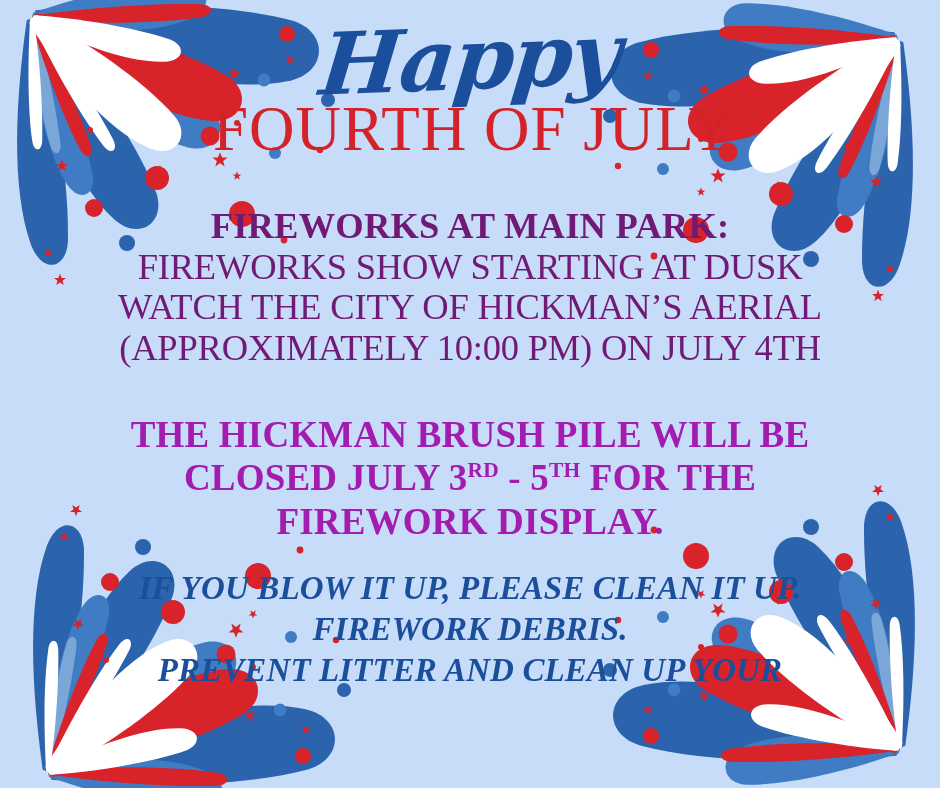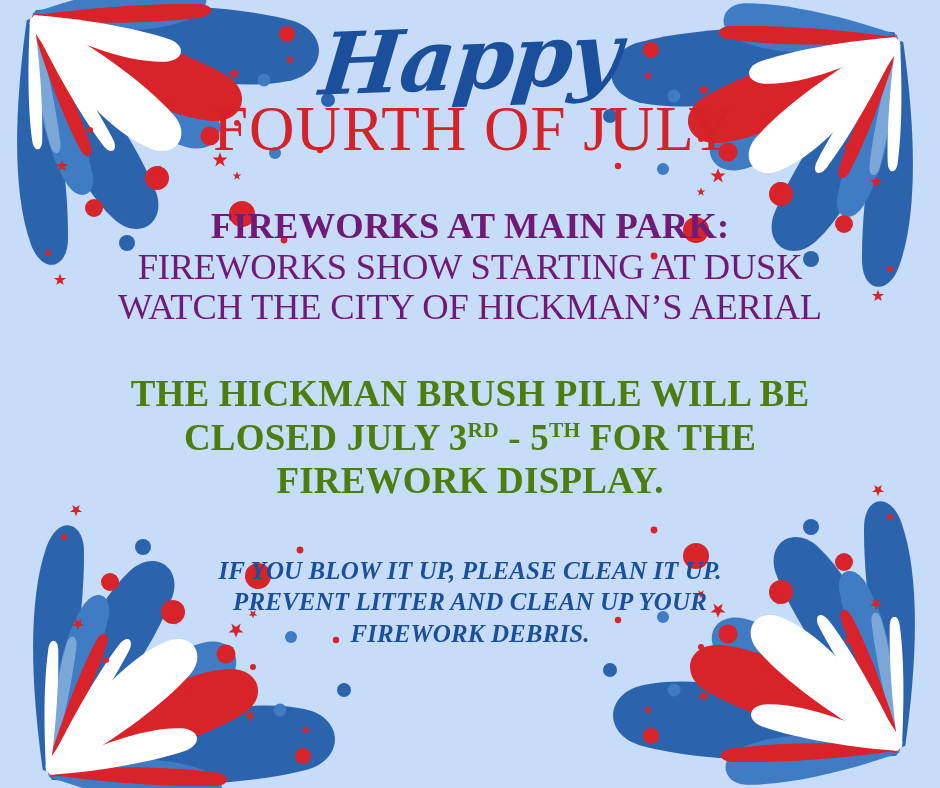--- a/index.html
+++ b/index.html
@@ -94,24 +94,24 @@
     font-size: 37px;
     line-height: 1.18;
     letter-spacing: 0.2px;
   }
   .para-red-notice sup {
     font-size: 0.58em;
     vertical-align: super;
     line-height: 0;
   }
   .para-italic-note {
-    margin-top: 52px;
+    margin-top: 24px;
     font-style: italic;
     font-weight: 700;
-    font-size: 25px;
+    font-size: 33px;
     line-height: 1.25;
     letter-spacing: 0.1px;
     color: #1b4f9c;
   }
   .nowrap { white-space: nowrap; }
 </style>
 </head>
 <body>
 
 <div id="poster" style="background: rgb(198, 220, 249);">
@@ -222,28 +222,29 @@
 
     <div class="title-block">
       <div class="happy-script" style="color: rgb(27, 79, 156);">Happy</div>
       <div class="fourth-line" style="color: rgb(212, 34, 41);">FOURTH OF JULY</div>
     </div>
 
     <div class="para para-blue-info" style="color: #701a75;">
       <div class="lead">FIREWORKS AT MAIN PARK:</div>
       <div>FIREWORKS SHOW STARTING AT DUSK</div>
       <div>WATCH THE CITY OF HICKMAN’S AERIAL</div>
-    </div>
-
-    <div class="para para-red-notice" style="color: #4d7c0f;">
+      <div>(APPROXIMATELY 10:00 PM) ON JULY 4TH</div>
+    </div>
+
+    <div class="para para-red-notice" style="color: #a21caf;">
       <div>THE HICKMAN BRUSH PILE WILL BE</div>
       <div class="nowrap"><span>CLOSED JULY 3</span><sup>RD</sup><span> - 5</span><sup>TH</sup><span> FOR THE</span></div>
       <div>FIREWORK DISPLAY.</div>
     </div>
 
     <div class="para para-italic-note" style="color: rgb(27, 79, 156);">
       <div>IF YOU BLOW IT UP, PLEASE CLEAN IT UP.</div>
+      <div>FIREWORK DEBRIS.</div>
       <div>PREVENT LITTER AND CLEAN UP YOUR</div>
-      <div>FIREWORK DEBRIS.</div>
     </div>
 
   </div>
 </div>
 
 </body></html>

